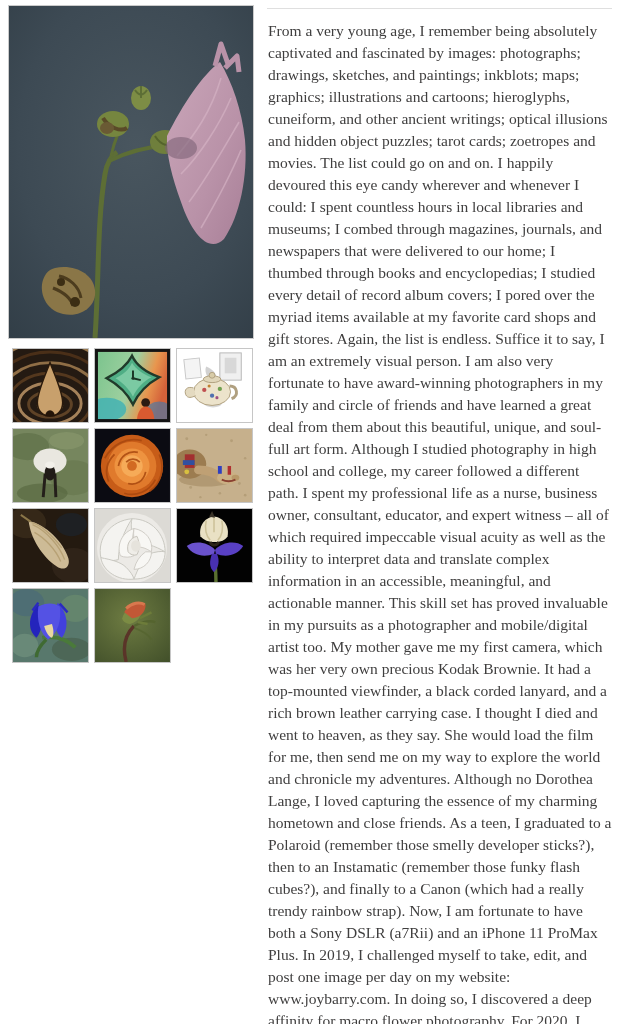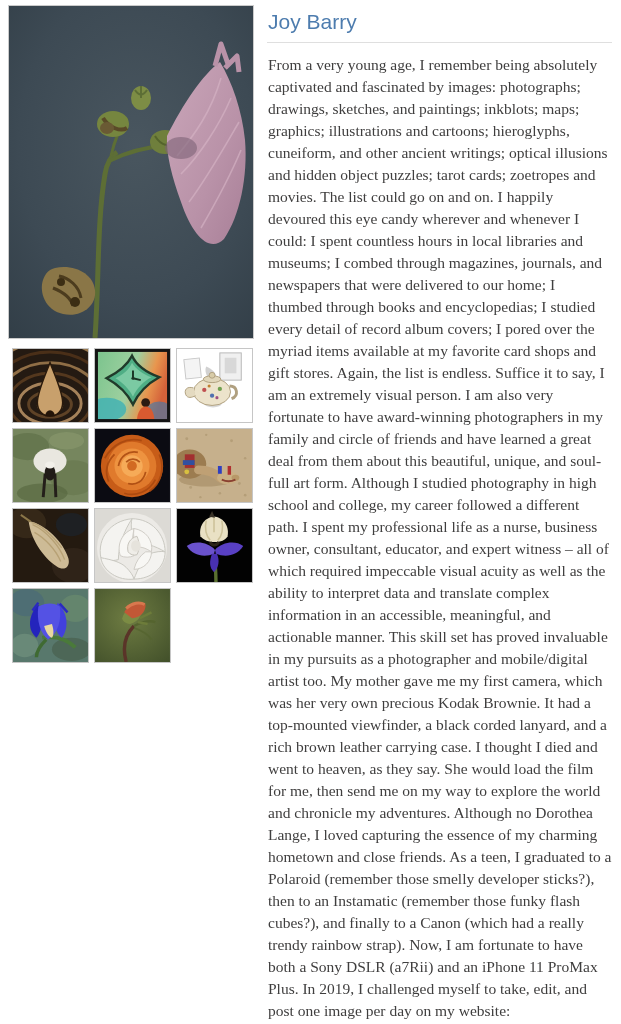--- a/index.html
+++ b/index.html
@@ -297,18 +297,17 @@
         <path d="M28 30 C 30 22 38 16 48 18 C 50 26 44 34 36 36 C 31 35 28 33 28 30 Z" fill="#7c8c44"></path>
         <path d="M30 24 C 34 16 44 12 52 16 C 52 24 46 30 38 30 Z" fill="#c25836"></path>
         <path d="M32 20 C 38 14 46 13 51 16" stroke="#d8784e" stroke-width="3" fill="none"></path>
         <path d="M46 30 L 58 24 M44 34 L 54 36" stroke="#6d7c3a" stroke-width="2.5"></path>
       </svg>
     </div>
 
   </div>
 
   <div class="text-col">
-    <h1 class="page-title">Joy Barry</h1>
     <hr class="title-divider">
     <div class="bio">From a very young age, I remember being absolutely captivated and fascinated by images: photographs; drawings, sketches, and paintings; inkblots; maps; graphics; illustrations and cartoons; hieroglyphs, cuneiform, and other ancient writings; optical illusions and hidden object puzzles; tarot cards; zoetropes and movies. The list could go on and on. I happily devoured this eye candy wherever and whenever I could: I spent countless hours in local libraries and museums; I combed through magazines, journals, and newspapers that were delivered to our home; I thumbed through books and encyclopedias; I studied every detail of record album covers; I pored over the myriad items available at my favorite card shops and gift stores. Again, the list is endless. Suffice it to say, I am an extremely visual person. I am also very fortunate to have award-winning photographers in my family and circle of friends and have learned a great deal from them about this beautiful, unique, and soul-full art form. Although I studied photography in high school and college, my career followed a different path. I spent my professional life as a nurse, business owner, consultant, educator, and expert witness – all of which required impeccable visual acuity as well as the ability to interpret data and translate complex information in an accessible, meaningful, and actionable manner. This skill set has proved invaluable in my pursuits as a photographer and mobile/digital artist too. My mother gave me my first camera, which was her very own precious Kodak Brownie. It had a top-mounted viewfinder, a black corded lanyard, and a rich brown leather carrying case. I thought I died and went to heaven, as they say. She would load the film for me, then send me on my way to explore the world and chronicle my adventures. Although no Dorothea Lange, I loved capturing the essence of my charming hometown and close friends. As a teen, I graduated to a Polaroid (remember those smelly developer sticks?), then to an Instamatic (remember those funky flash cubes?), and finally to a Canon (which had a really trendy rainbow strap). Now, I am fortunate to have both a Sony DSLR (a7Rii) and an iPhone 11 ProMax Plus. In 2019, I challenged myself to take, edit, and post one image per day on my website: www.joybarry.com. In doing so, I discovered a deep affinity for macro flower photography. For 2020, I created a set of 365 photography-related prompts in an effort to give my</div>
   </div>
 
 </div>
 
 </body></html>

